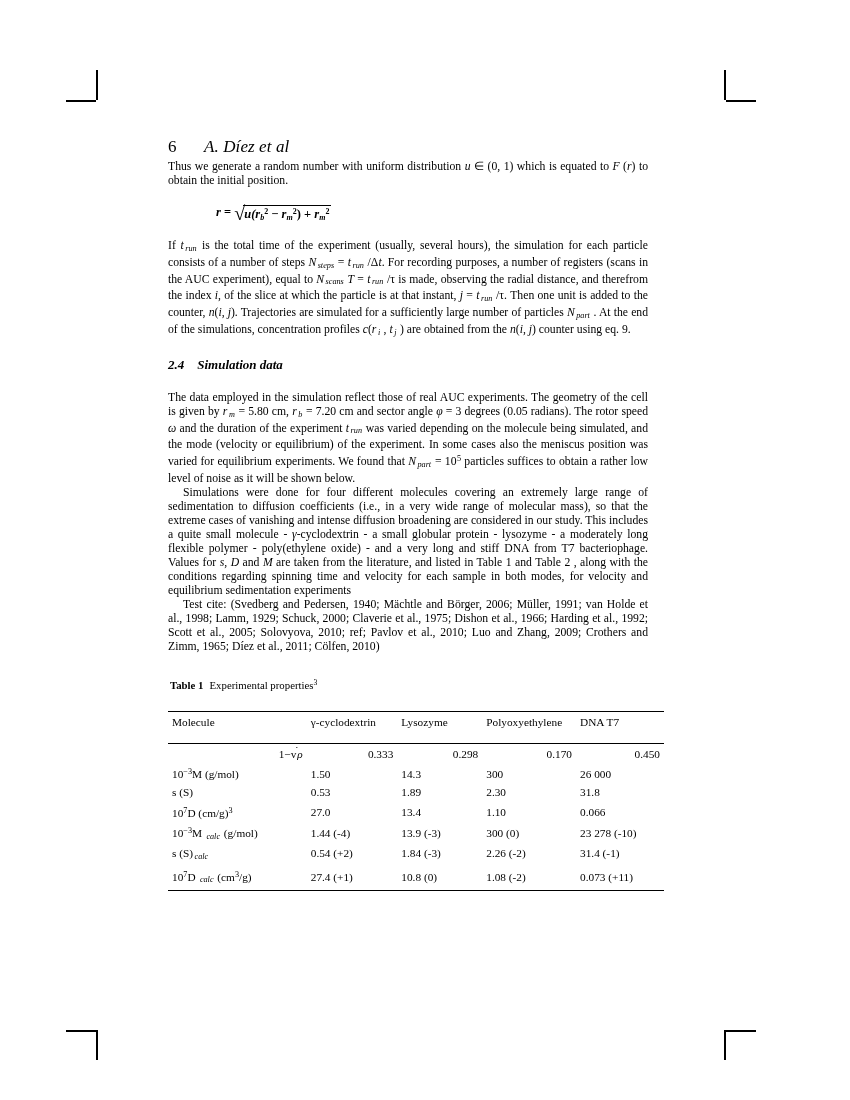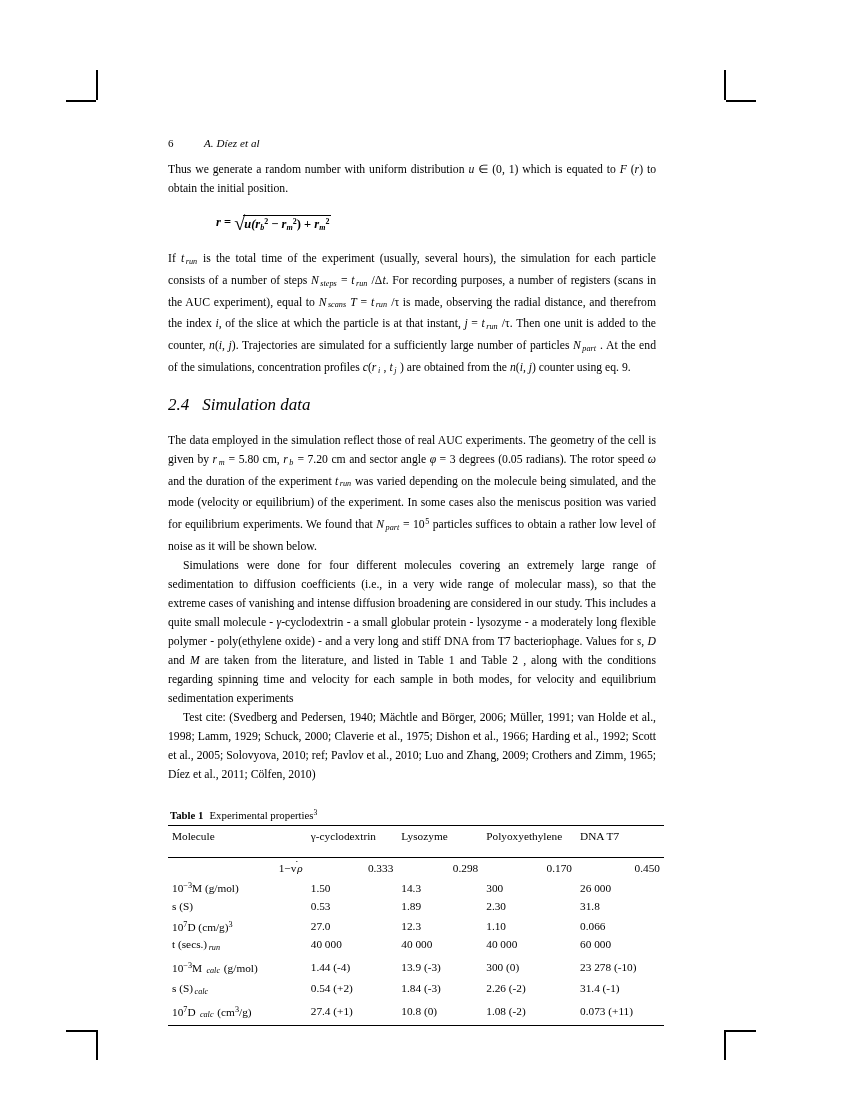--- a/index.html
+++ b/index.html
@@ -43,37 +43,37 @@
     left: 168px;
     top: 0;
     width: 496px;
   }
 
   .running-head {
     position: absolute;
     left: 0;
     top: 137px;
     width: 496px;
-    font-size: 11px;
+    font-size: 17px;
     letter-spacing: 0.1px;
   }
   .running-head .folio { display: inline-block; width: 36px; }
   .running-head .auth  { font-style: italic; }
 
   .content {
     position: absolute;
     left: 0;
     top: 160px;
     width: 496px;
   }
 
   p.body {
-    margin: 0 8px 0 0;
+    margin: 0 16px 0 0;
     font-size: 11.7px;
-    line-height: 19px;
+    line-height: 14px;
     text-align: justify;
     text-justify: inter-word;
     hyphens: none;
   }
   p.body + p.body { text-indent: 15px; }
   p.noindent { text-indent: 0 !important; }
 
   .gap-para  { height: 17.5px; }
 
   
@@ -114,32 +114,32 @@
     padding: 1px 2px 0 1px;
     margin-left: -2px;
     vertical-align: middle;
   }
   .eq .sb { font-size: 8px; font-style: italic; vertical-align: -0.3em; }
   .eq .sp { font-size: 8px; font-style: normal; vertical-align: 0.5em; }
 
   
   h2.section {
     margin: 0;
-    font-size: 17px;
-    font-weight: normal;
+    font-size: 13px;
+    font-weight: bold;
     font-style: italic;
     line-height: 16px;
   }
   h2.section .num { font-style: italic; padding-right: 13px; }
 
   
   .table-wrap { margin-top: 24px; }
   .table-caption {
     font-size: 10.8px;
-    margin-bottom: 4px;
+    margin-bottom: 20px;
     padding-left: 2px;
   }
   .table-caption .tnum { font-weight: bold; padding-right: 6px; }
   .table-caption .fn { font-size: 7.6px; vertical-align: 0.5em; }
 
   table.data {
     border-collapse: collapse;
     width: 496px;
     font-size: 11.3px;
   }
@@ -243,30 +243,23 @@
             <tr>
               <td class="col-mol">s (S)</td>
               <td class="col-v">0.53</td>
               <td class="col-v">1.89</td>
               <td class="col-v">2.30</td>
               <td class="col-v">31.8</td>
             </tr>
             <tr>
               <td class="col-mol">10<span class="tsup">7</span>D (cm/g)<span class="tsup">3</span></td>
               <td class="col-v">27.0</td>
-              <td class="col-v">12.3</td>
+              <td class="col-v">13.4</td>
               <td class="col-v">1.10</td>
               <td class="col-v">0.066</td>
-            </tr>
-            <tr>
-              <td class="col-mol">t (secs.)<span class="tsub">run</span></td>
-              <td class="col-v">40 000</td>
-              <td class="col-v">40 000</td>
-              <td class="col-v">40 000</td>
-              <td class="col-v">60 000</td>
             </tr>
             <tr>
               <td class="col-mol">10<span class="tsup">−3</span>M <span class="tsub">calc</span> (g/mol)</td>
               <td class="col-v">1.44 (-4)</td>
               <td class="col-v">13.9 (-3)</td>
               <td class="col-v">300 (0)</td>
               <td class="col-v">23 278 (-10)</td>
             </tr>
             <tr>
               <td class="col-mol">s  (S)<span class="tsub">calc</span></td>

